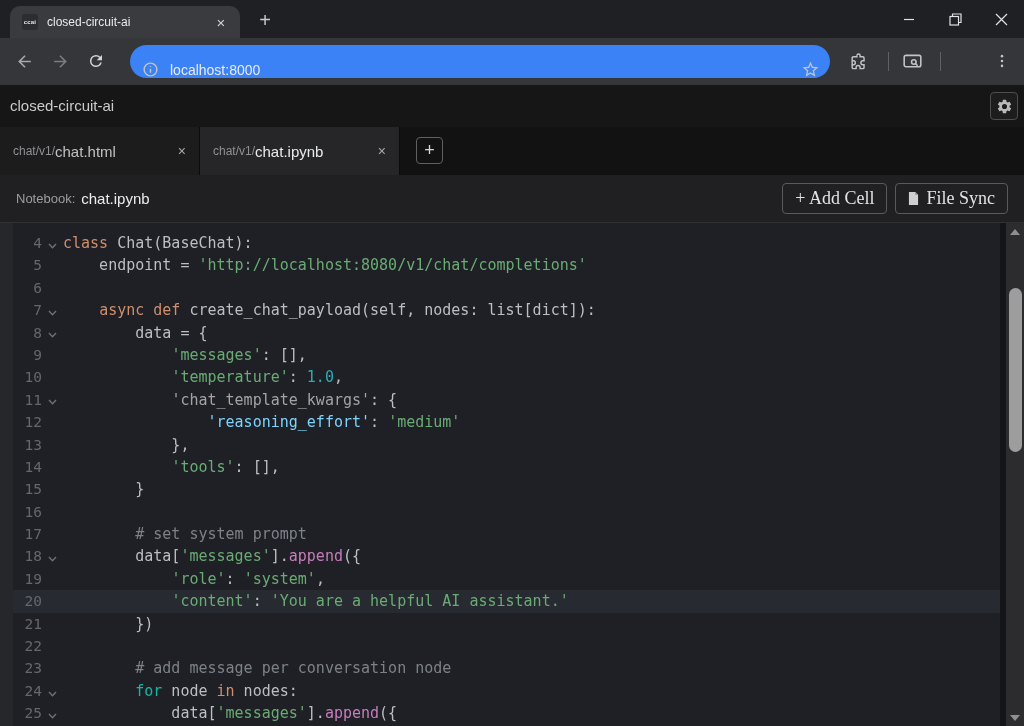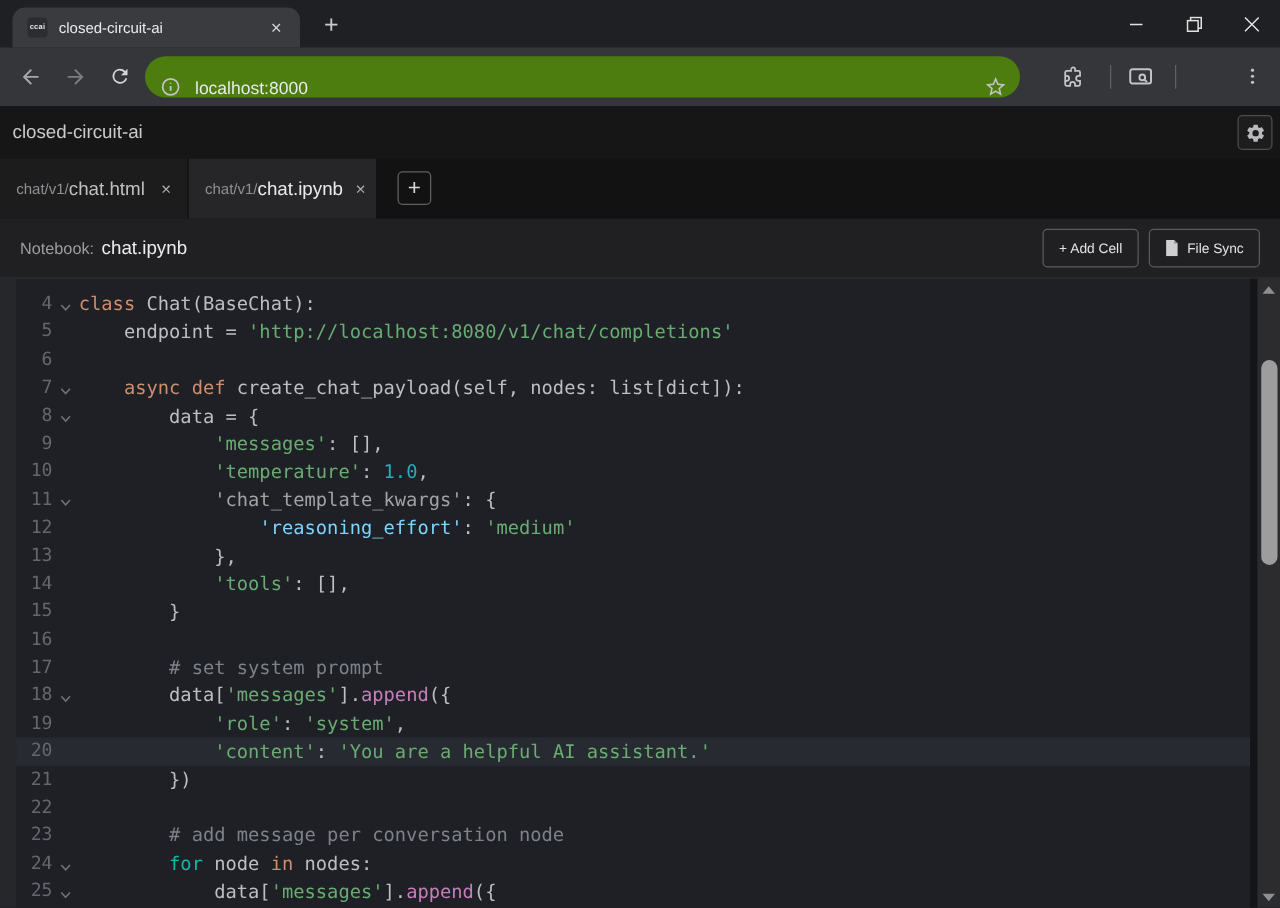--- a/index.html
+++ b/index.html
@@ -32,22 +32,22 @@
     color:#c8cacd; font-size:20px; font-weight:300;
   }
   .win-controls { position:absolute; right:0; top:0; height:38px; display:flex; }
   .win-btn { width:46px; height:38px; display:flex; align-items:center; justify-content:center; }
 
   
   .toolbar { position:absolute; top:38px; left:0; width:1024px; height:47px; background:#35363a; }
   .nav-btn { position:absolute; top:7px; width:32px; height:32px; border-radius:50%;
     display:flex; align-items:center; justify-content:center; }
   .omnibox {
-    position:absolute; left:116px; top:7px; width:700px; height:33px;
-    background:#4d7c0f; border-radius:17px;
+    position:absolute; left:130px; top:7px; width:700px; height:33px;
+    background:#3b82f6; border-radius:17px;
     display:flex; align-items:center; padding:16px 10px 0 12px;
   }
   .omnibox-url { font-size:14px; color:#e8eaed; margin-left:11px; flex:1; }
   .tb-sep { position:absolute; top:14px; width:1px; height:19px; background:#5f6165; }
   .avatar {
     position:absolute; left:951px; top:48px; width:28px; height:28px; border-radius:50%;
     background:#8ba3b0; color:#fff; font-size:13px;
     display:flex; align-items:center; justify-content:center;
   }
 
@@ -55,21 +55,21 @@
   .page-header { position:absolute; top:85px; left:0; width:1024px; height:42px; background:#161617; }
   .page-title { position:absolute; left:10px; top:12px; font-size:15px; color:#cbcbcb; }
   .gear-btn {
     position:absolute; right:6px; top:7px; width:28px; height:28px;
     border:1px solid #4d4d4d; border-radius:4px;
     display:flex; align-items:center; justify-content:center; background:#1d1d1e;
   }
 
   
   .editor-tabbar { position:absolute; top:127px; left:0; width:1024px; height:48px; background:#121213; display:flex; align-items:stretch; }
-  .editor-tab { width:151px; display:flex; align-items:center; padding:0 13px; border-right:1px solid #0b0b0b; }
+  .editor-tab { width:200px; display:flex; align-items:center; padding:0 13px; border-right:1px solid #0b0b0b; }
   .editor-tab.inactive { background:#1c1c1d; }
   .editor-tab.active { background:#262628; }
   .etab-path { font-size:12px; color:#8f9093; white-space:nowrap; }
   .etab-file { font-size:15px; white-space:nowrap; }
   .editor-tab.inactive .etab-file { color:#bfc0c2; }
   .editor-tab.active .etab-file { color:#e9eaec; }
   .etab-close { margin-left:auto; color:#a9aaac; font-size:14px; padding-left:10px; }
   .addtab-btn {
     width:27px; height:27px; margin:10px 0 0 16px;
     border:1px solid #606060; border-radius:4px;
@@ -81,22 +81,22 @@
   .notebook-bar {
     position:absolute; top:175px; left:0; width:1024px; height:48px;
     background:#202022; border-bottom:1px solid #313134;
     display:flex; align-items:center; padding:0 16px;
   }
   .nb-label { font-size:13px; color:#9c9da0; }
   .nb-file { font-size:15px; color:#ececee; margin-left:6px; }
   .nb-actions { margin-left:auto; display:flex; gap:8px; }
   .nb-btn {
     height:31px; padding:0 12px; border:1px solid #5a5a5d; border-radius:4px;
-    background:transparent; color:#e3e3e5; font-size:11px;
-    display:flex; align-items:center; gap:7px; font-family:Liberation Sans, sans-serif;
+    background:transparent; color:#e3e3e5; font-size:18px;
+    display:flex; align-items:center; gap:7px; font-family:Liberation Serif, serif;
   }
 
   
   .code-area { position:absolute; top:223px; left:0; width:1024px; height:503px; background:#1e2026; }
   .code-scroll { position:absolute; left:0; top:0; right:24px; bottom:0; padding-top:9px; overflow:hidden; }
   .left-strip { position:absolute; left:0; top:0; width:13px; height:503px; background:#26272b; z-index:3; }
   .code-row {
     display:flex; height:22.4px; line-height:22.4px;
     font-family:"DejaVu Sans Mono", monospace; font-size:15px;
   }

